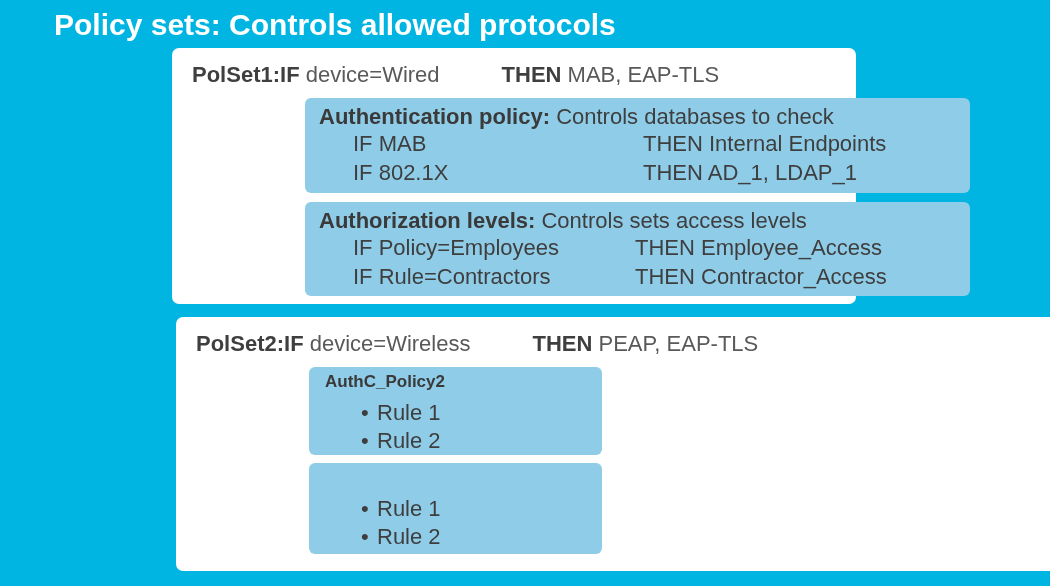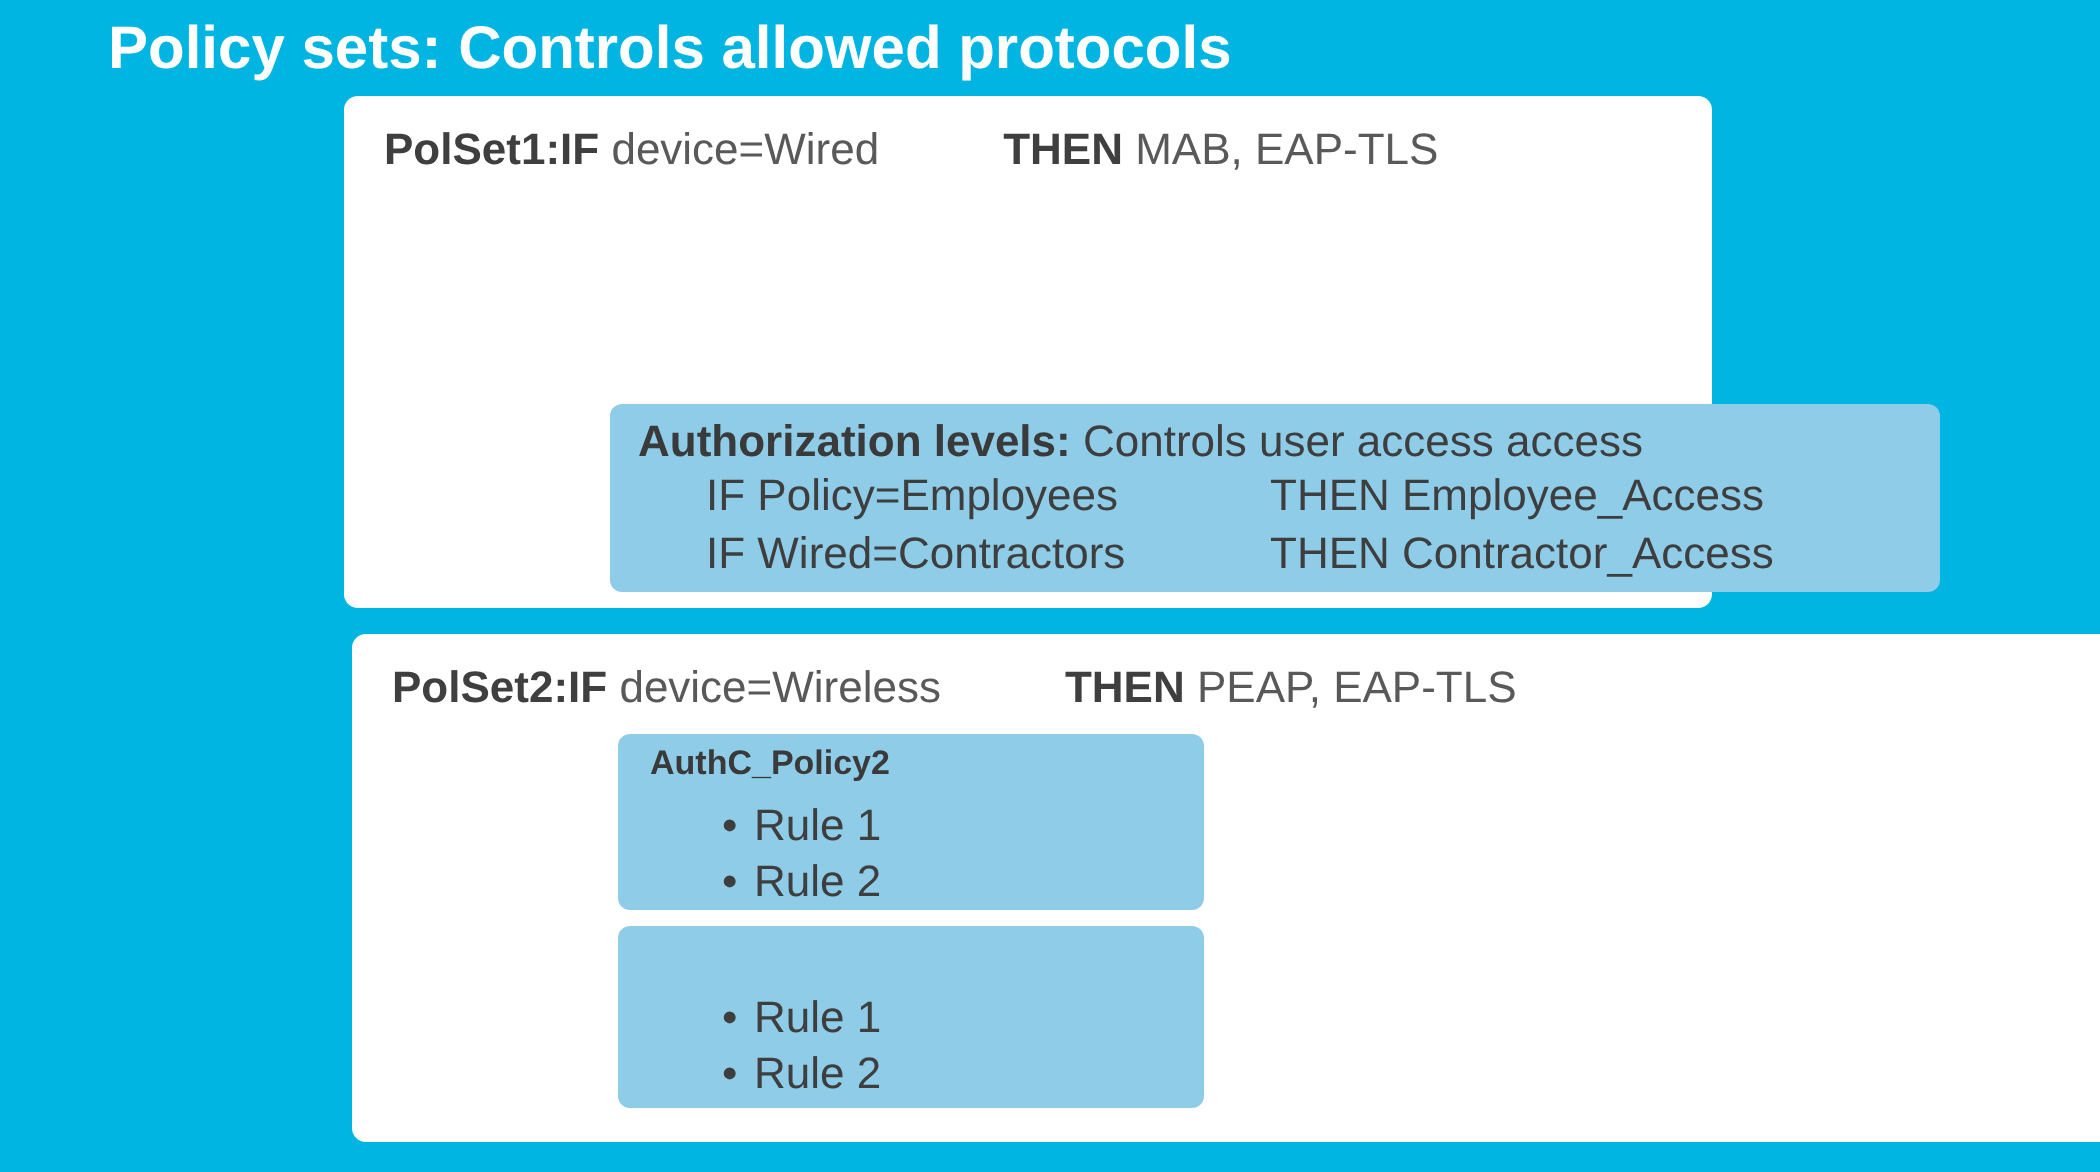--- a/index.html
+++ b/index.html
@@ -178,33 +178,48 @@
 <div class="canvas">
 
   <div class="page-title">Policy sets: Controls allowed protocols</div>
 
   <div class="panel" id="panel-1">
 
     <div class="polset-line">
       <span class="polset-label">PolSet1:IF</span><span>&nbsp;</span><span class="polset-cond">device=Wired</span><span class="spacer-gap"></span><span class="then-kw">THEN</span><span>&nbsp;</span><span class="then-val">MAB, EAP-TLS</span>
     </div>
 
+    <div class="bluebox" id="authn-box">
+      <div class="policy-header">
+        <b>Authentication policy:</b><span>&nbsp;</span><span class="desc">Controls databases to check</span>
+      </div>
+
+      <div class="rule-row" id="authn-r1">
+        <span class="rule-if">IF MAB</span>
+        <span class="rule-then">THEN Internal Endpoints</span>
+      </div>
+
+      <div class="rule-row" id="authn-r2">
+        <span class="rule-if">IF 802.1X</span>
+        <span class="rule-then">THEN AD_1, LDAP_1</span>
+      </div>
+    </div>
 
     <div class="bluebox" id="authz-box">
       <div class="policy-header">
-        <b>Authorization levels:</b><span>&nbsp;</span><span class="desc">Controls user access access</span>
+        <b>Authorization levels:</b><span>&nbsp;</span><span class="desc">Controls sets access levels</span>
       </div>
 
       <div class="rule-row" id="authz-r1">
         <span class="rule-if">IF Policy=Employees</span>
         <span class="rule-then">THEN Employee_Access</span>
       </div>
 
       <div class="rule-row" id="authz-r2">
-        <span class="rule-if">IF Wired=Contractors</span>
+        <span class="rule-if">IF Rule=Contractors</span>
         <span class="rule-then">THEN Contractor_Access</span>
       </div>
     </div>
   </div>
 
   <div class="panel" id="panel-2">
 
     <div class="polset-line">
       <span class="polset-label">PolSet2:IF</span><span>&nbsp;</span><span class="polset-cond">device=Wireless</span><span class="spacer-gap"></span><span class="then-kw">THEN</span><span>&nbsp;</span><span class="then-val">PEAP, EAP-TLS</span>
     </div>

